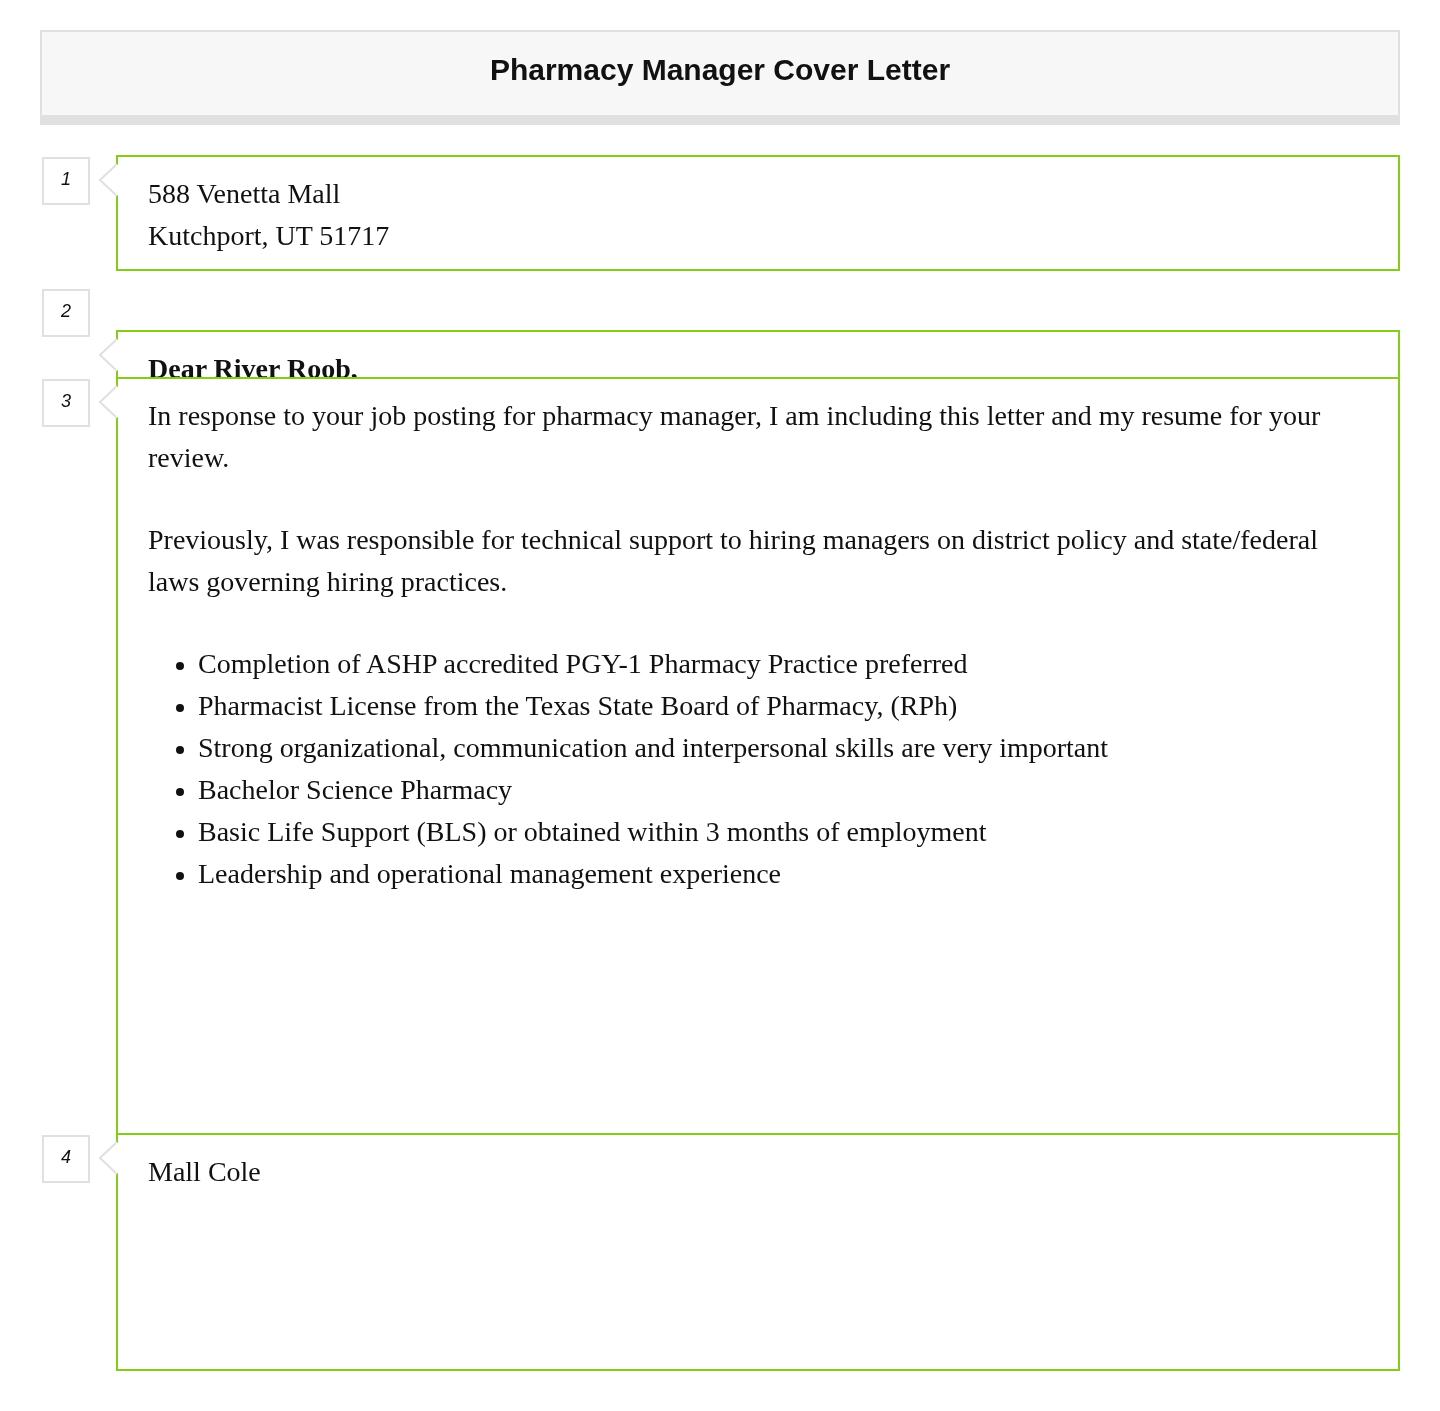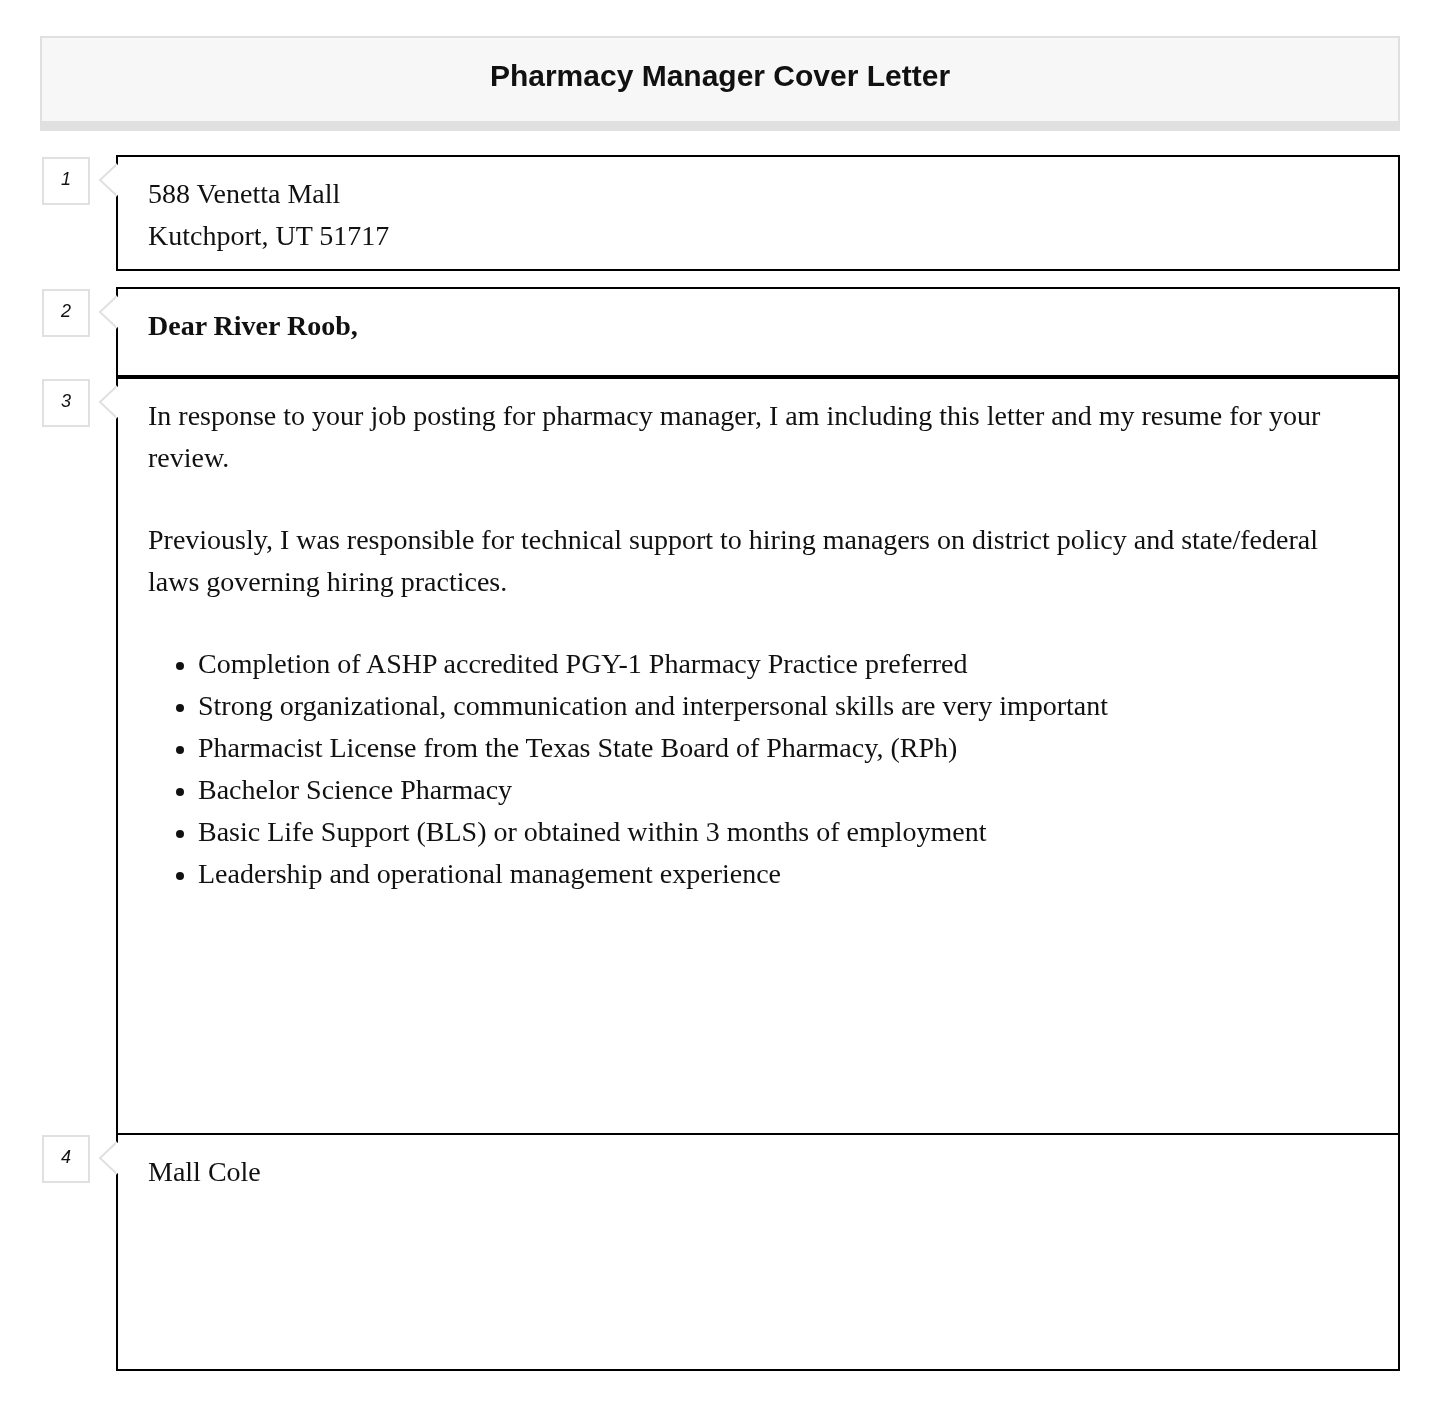--- a/index.html
+++ b/index.html
@@ -6,21 +6,21 @@
     html, body { background: #ffffff; }
     body {
       width: 1440px;
       min-height: 1411px;
       position: relative;
       font-family: "Liberation Serif", serif;
       color: #111111;
     }
     .header {
       position: absolute;
-      left: 40px; top: 36px;
+      left: 40px; top: 30px;
       width: 1360px; height: 95px;
       background: #f7f7f7;
       border: 2px solid #e0e0e0;
       border-bottom: 10px solid #e0e0e0;
       display: flex; align-items: center; justify-content: center;
     }
     .header h1 {
       font-family: "Liberation Sans", sans-serif;
       font-weight: bold;
       font-size: 30px;
@@ -42,21 +42,21 @@
       font-family: "Liberation Sans", sans-serif;
       font-style: italic;
       font-size: 18px;
       color: #111111;
       padding-bottom: 3px;
     }
     .card {
       position: absolute;
       left: 74px; top: 0;
       right: 0;
-      border: 2px solid #000000;
+      border: 2px solid #84cc16;
       background: #ffffff;
       padding: 16px 30px 14px 30px;
       font-size: 28px;
       line-height: 42px;
     }
     .card .notch {
       position: absolute;
       left: -2px; top: 7px;
       width: 0; height: 0;
     }
@@ -91,21 +91,21 @@
           <rect x="17" y="1" width="4" height="30" fill="#ffffff"></rect>
         </svg>
     </span>
     <p style="line-height:42px;">588 Venetta Mall</p>
     <p style="margin-top:0;line-height:42px;">Kutchport, UT 51717</p>
   </div>
 </div>
 
 <div class="section" style="top:287px;height:74px;">
   <div class="num-box">2</div>
-  <div class="card" style="height:90px;">
+  <div class="card" style="height:90px;margin-top:43px;">
     <span class="notch">
       <svg width="19" height="32" viewBox="0 0 19 32">
           <polyline points="18,0 1,16 18,32" fill="#ffffff" stroke="#e0e0e0" stroke-width="2"></polyline>
           <rect x="17" y="1" width="4" height="30" fill="#ffffff"></rect>
         </svg>
     </span>
     <p class="bold">Dear River Roob,</p>
   </div>
 </div>
 
@@ -115,22 +115,22 @@
     <span class="notch">
       <svg width="19" height="32" viewBox="0 0 19 32">
           <polyline points="18,0 1,16 18,32" fill="#ffffff" stroke="#e0e0e0" stroke-width="2"></polyline>
           <rect x="17" y="1" width="4" height="30" fill="#ffffff"></rect>
         </svg>
     </span>
     <p>In response to your job posting for pharmacy manager, I am including this letter and my resume for your review.</p>
     <p>Previously, I was responsible for technical support to hiring managers on district policy and state/federal laws governing hiring practices.</p>
     <ul>
       <li>Completion of ASHP accredited PGY-1 Pharmacy Practice preferred</li>
+      <li>Pharmacist License from the Texas State Board of Pharmacy, (RPh)</li>
       <li>Strong organizational, communication and interpersonal skills are very important</li>
-      <li>Pharmacist License from the Texas State Board of Pharmacy, (RPh)</li>
       <li>Bachelor Science Pharmacy</li>
       <li>Basic Life Support (BLS) or obtained within 3 months of employment</li>
       <li>Leadership and operational management experience</li>
     </ul>
   </div>
 </div>
 
 <div class="section" style="top:1133px;height:238px;">
   <div class="num-box">4</div>
   <div class="card" style="height:238px;">

